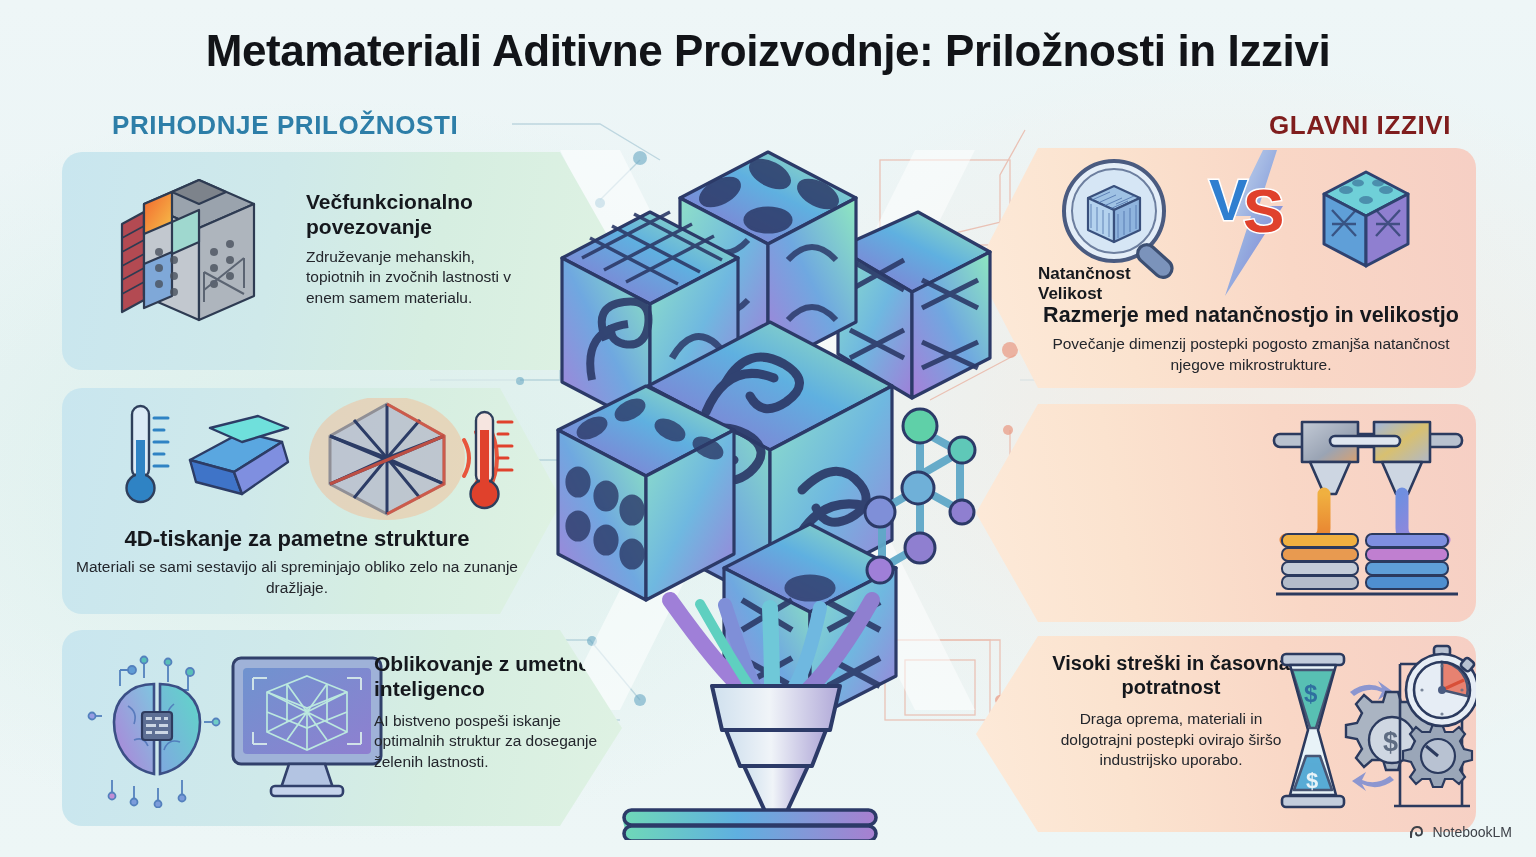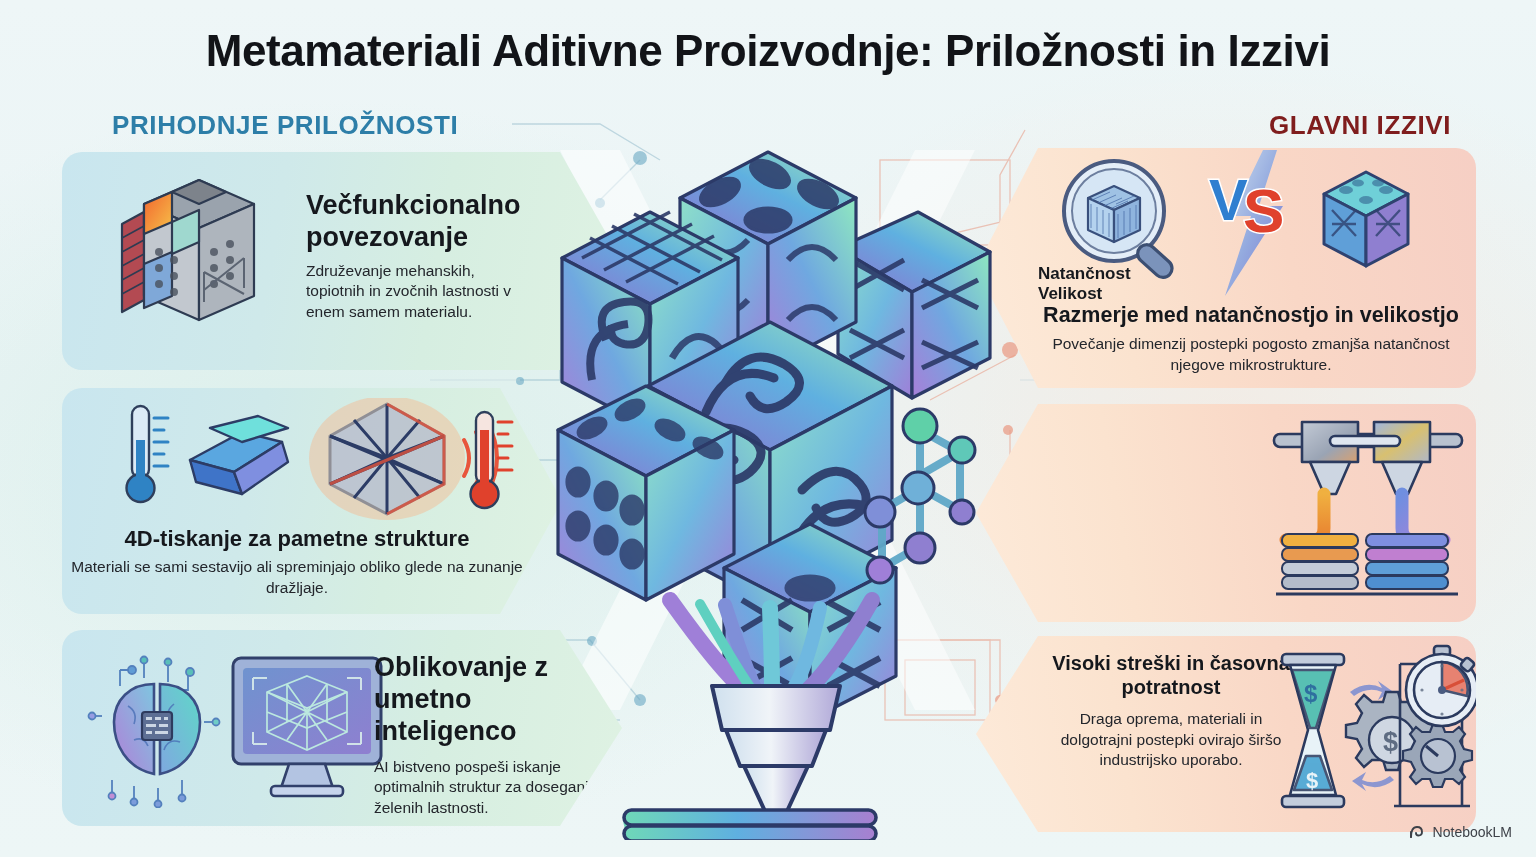--- a/index.html
+++ b/index.html
@@ -54,21 +54,21 @@
   .c1 { top: 152px; width: 560px; height: 218px; }
   .c2 { top: 388px; width: 500px; height: 226px; }
   .c3 { top: 630px; width: 560px; height: 196px; }
 
   .r1 { top: 148px; width: 500px; height: 240px; }
   .r2 { top: 404px; width: 500px; height: 218px; }
   .r3 { top: 636px; width: 500px; height: 196px; }
 
   .inner { position: absolute; inset: 0; }
 
-  .h-title { font-size: 27px; font-weight: bold; color: #15181d; line-height: 1.18; }
+  .h-title { font-size: 21px; font-weight: bold; color: #15181d; line-height: 1.18; }
   .h-body  { font-size: 15.5px; color: #23262c; line-height: 1.33; }
   .h-title.sm { font-size: 20px; }
 
   .txt-l1 { position: absolute; left: 244px; top: 38px; width: 215px; }
   .txt-l2 { position: absolute; left: 0; right: 30px; top: 138px; text-align: center; }
   .txt-l2 .h-title { font-size: 22px; }
   .txt-l3 { position: absolute; left: 312px; top: 22px; width: 230px; }
 
   .txt-r1 { position: absolute; left: 62px; right: 12px; top: 155px; text-align: center; }
   .txt-r1 .h-title { font-size: 21.5px; white-space: nowrap; }
@@ -257,21 +257,21 @@
       <g stroke="#e0412c" stroke-width="3" stroke-linecap="round">
         <path d="M36 14 H50"></path>
           <path d="M36 26 H46"></path>
           <path d="M36 38 H50"></path>
           <path d="M36 50 H46"></path>
           <path d="M36 62 H50"></path>
       </g>
     </svg>
     <div class="txt-l2">
       <div class="h-title">4D-tiskanje za pametne strukture</div>
-      <div class="h-body" style="margin-top:5px">Materiali se sami sestavijo ali spreminjajo obliko glede na zunanje dražljaje.</div>
+      <div class="h-body" style="margin-top:5px">Materiali se sami sestavijo ali spreminjajo obliko zelo na zunanje dražljaje.</div>
     </div>
   </div>
 </div>
 
 <div class="card left c3">
   <div class="inner">
     <svg class="icon-box" style="left:20px; top:18px;" width="150" height="160" viewBox="0 0 150 160">
       <g stroke="#3f6fb5" stroke-width="1.8" fill="none" opacity="0.85">
         <path d="M38 22 V38 M38 22 h10"></path>
           <circle cx="50" cy="22" r="4" fill="#4e8fd0"></circle>

